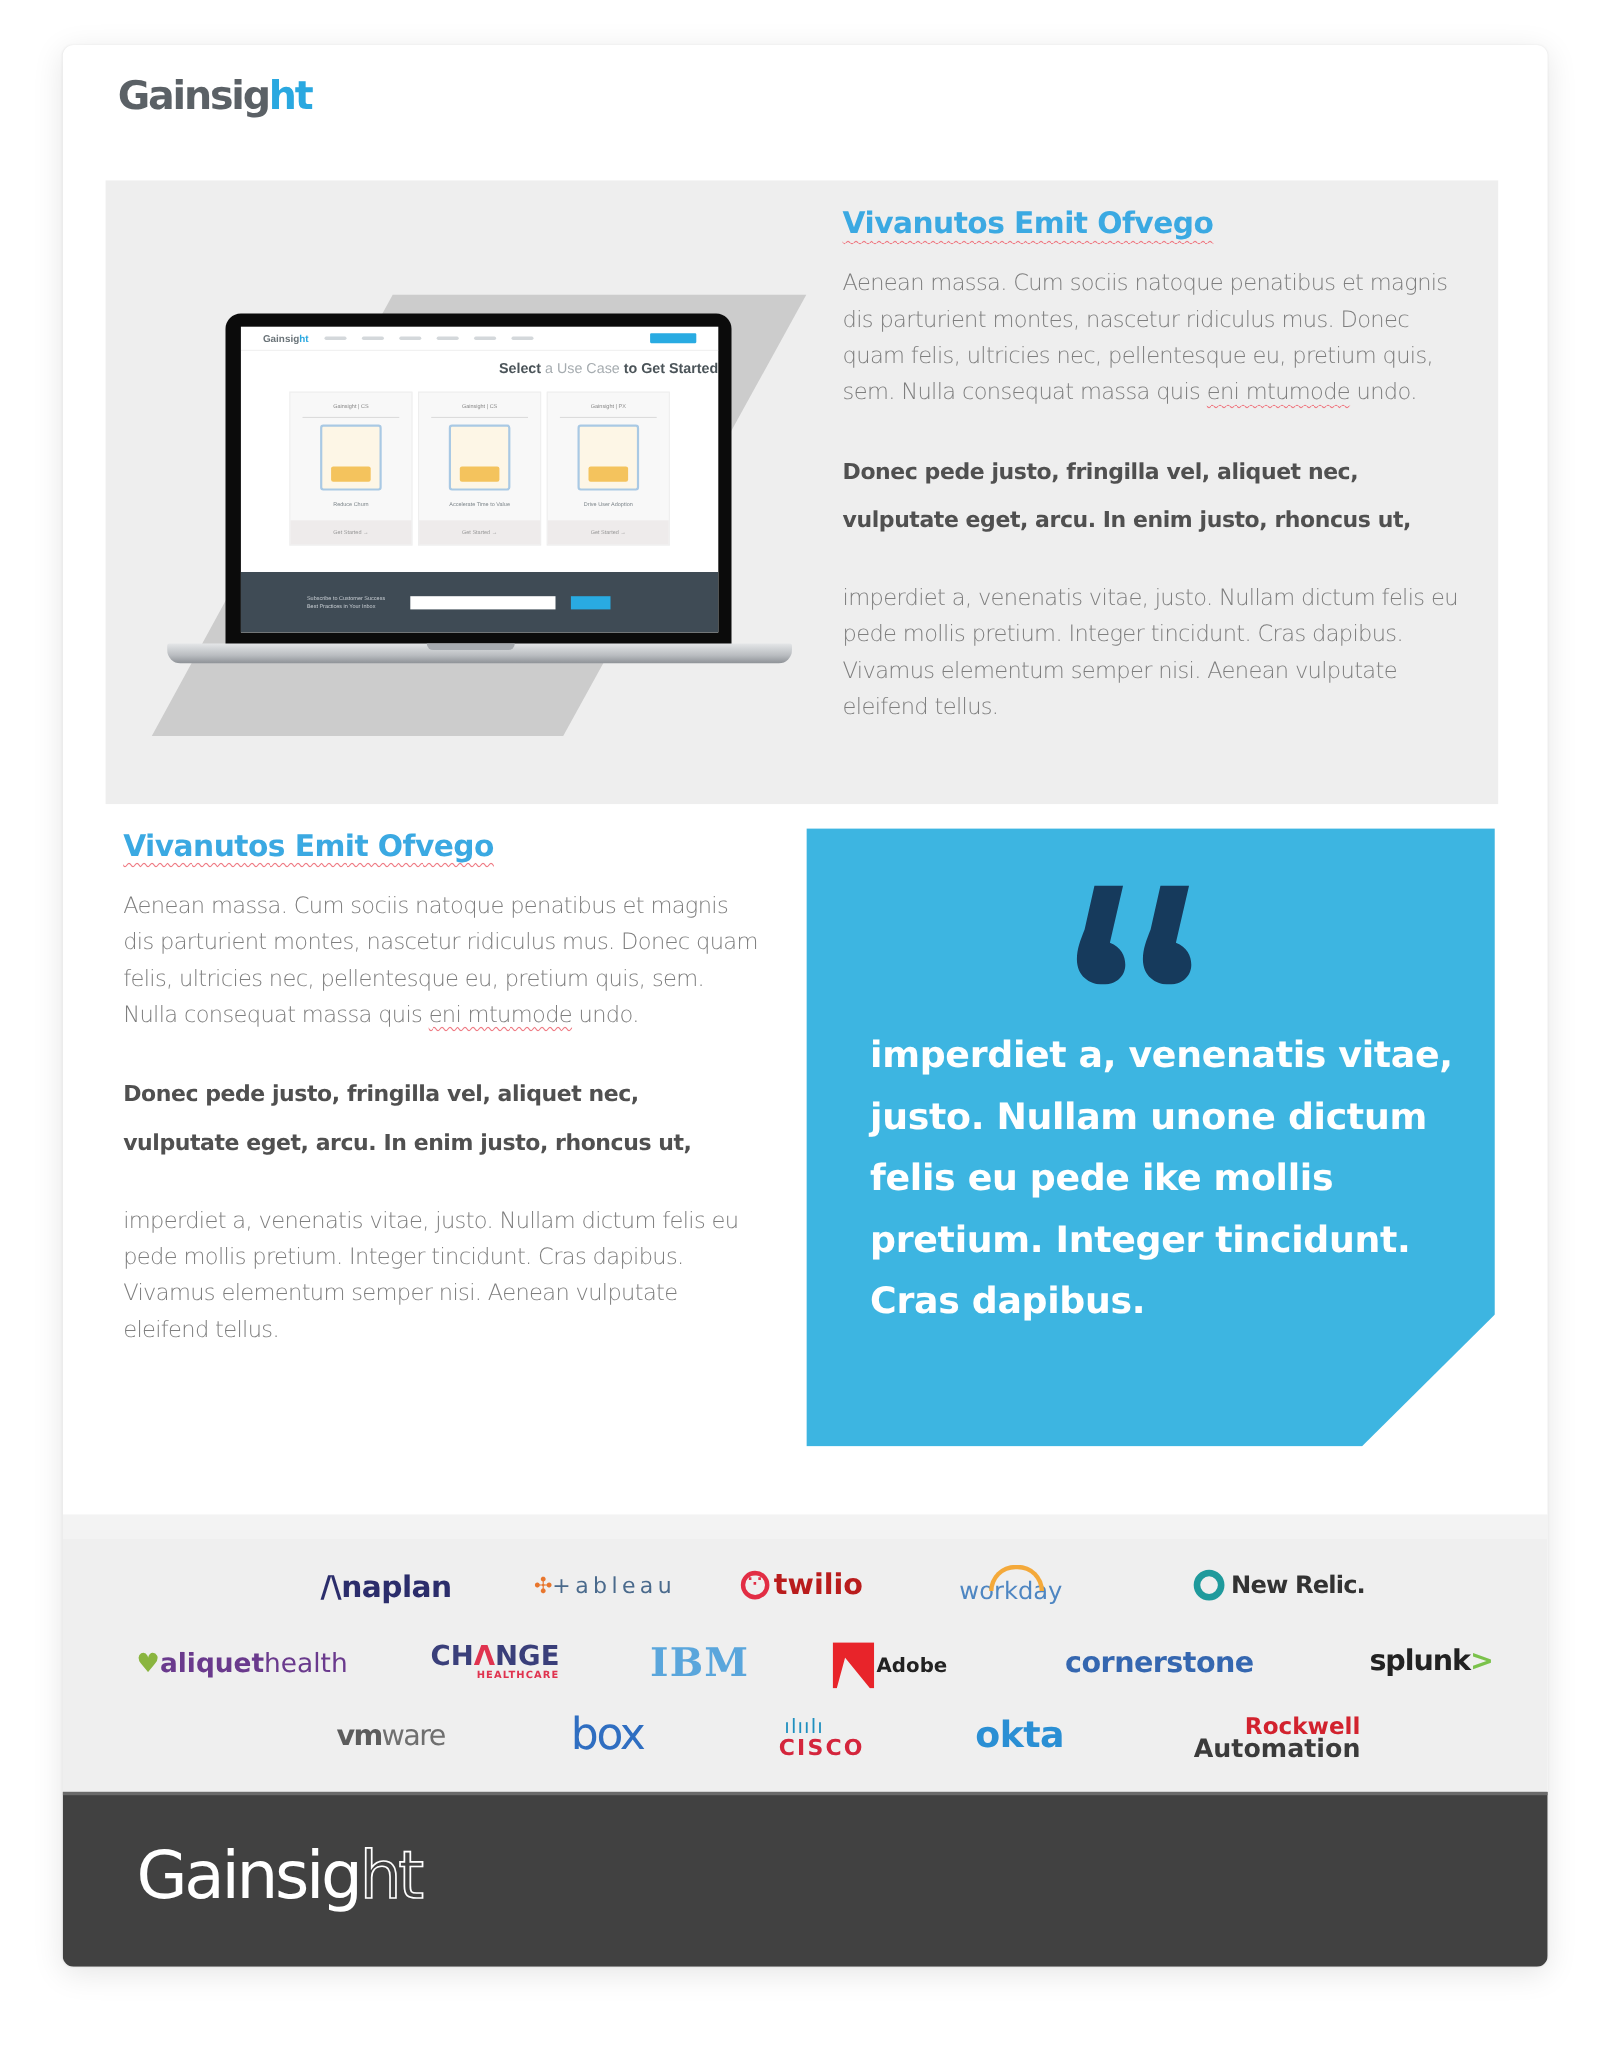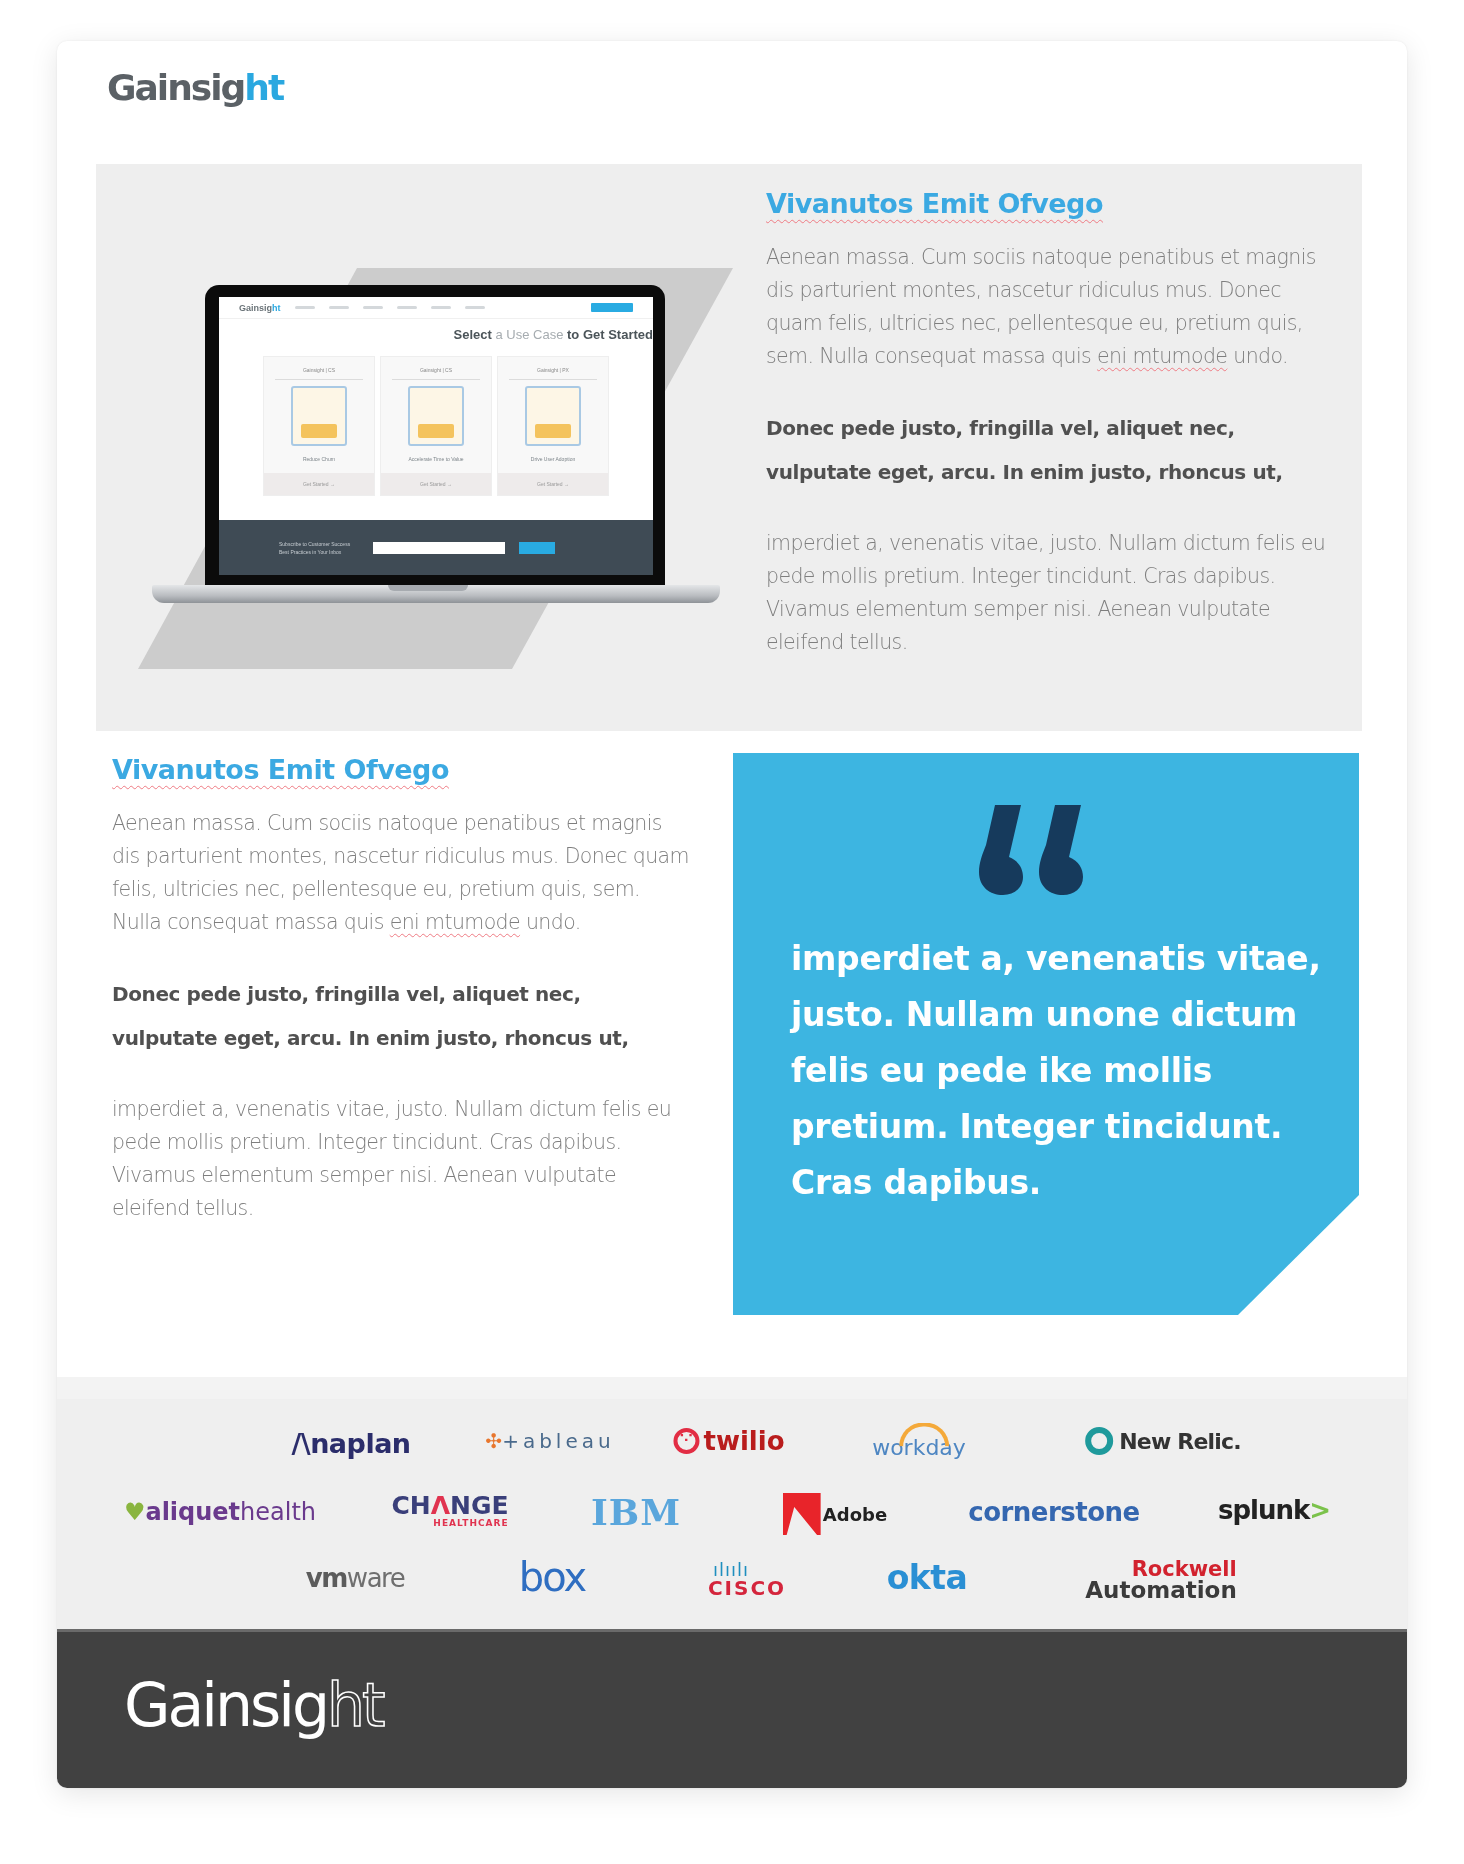--- a/index.html
+++ b/index.html
@@ -145,21 +145,21 @@
   .l-athena { color: #6a3a8d; font-size: 24px; }
   .l-athena b { font-weight: bold; }
   .l-athena .leaf { color: #8ab53f; }
   .l-change { color: #3a3f7a; font-size: 25px; font-weight: bold; text-align: right; line-height: 22px; }
   .l-change .sub { display: block; color: #e0334f; font-size: 9px; letter-spacing: 1px; line-height: 12px; }
   .l-change .a { color: #e0334f; }
   .l-ibm { font-family: "DejaVu Serif", serif; font-weight: bold; color: #5aa6dc; font-size: 36px; letter-spacing: 1px; }
   .l-adobe { display: flex; align-items: center; gap: 2px; font-weight: bold; font-size: 18px; color: #222; }
   .l-adobe .mark { width: 38px; height: 42px; background: #e8242a; clip-path: polygon(0 0, 40% 0, 40% 0, 10% 100%, 0 100%, 0 0, 60% 0, 100% 0, 100% 100%, 90% 100%); }
   .l-corner { font-weight: bold; color: #3567b0; font-size: 26px; letter-spacing: -0.5px; }
-  .l-splunk { font-weight: bold; color: #222; font-size: 26px; letter-spacing: -1px; }
+  .l-splunk { font-weight: bold; color: #222; font-size: 26px; letter-spacing: -1px; margin-left: 27px; }
   .l-splunk .gt { color: #7bc24b; }
   .l-vmware { color: #6f6f6f; font-size: 26px; letter-spacing: -1.5px; }
   .l-vmware b { color: #5c5c5c; }
   .l-box { color: #2f6ec1; font-size: 40px; letter-spacing: -2px; }
   .l-cisco { text-align: center; line-height: 18px; }
   .l-cisco .bars { color: #1f8fbf; font-size: 18px; letter-spacing: 1px; display: block; }
   .l-cisco .word { color: #d4253c; font-weight: bold; font-size: 20px; letter-spacing: 2px; display: block; margin-left: 32px; }
   .l-okta { color: #2a8fd4; font-size: 33px; font-weight: bold; letter-spacing: -0.5px; }
   .l-rockwell { text-align: right; font-weight: bold; line-height: 21px; }
   .l-rockwell .r1 { display: block; color: #d2222e; font-size: 21px; }
@@ -280,21 +280,21 @@
       </div>
     <div class="logo l-workday" style="left:862px; top:70px"><span class="arc"></span><span>workday</span></div>
     <div class="logo l-newrelic" style="left:1106px; top:64px">
         <span class="ring"></span>
         <span>New Relic.</span>
       </div>
 
     <div class="logo l-athena" style="left:163px; top:135px"><span class="leaf">♥</span><b>aliquet</b><span>health</span></div>
     <div class="logo l-change" style="left:393px; top:135px"><span>CH</span><span class="a">Λ</span><span>NGE</span><span class="sub">HEALTHCARE</span></div>
     <div class="logo l-ibm" style="left:579px; top:135px">IBM</div>
-    <div class="logo l-adobe" style="left:778px; top:137px">
+    <div class="logo l-adobe" style="left:752px; top:137px">
         <span class="mark"></span>
         <span>Adobe</span>
       </div>
     <div class="logo l-corner" style="left:997px; top:135px">cornerstone</div>
     <div class="logo l-splunk" style="left:1217px; top:133px"><span>splunk</span><span class="gt">&gt;</span></div>
 
     <div class="logo l-vmware" style="left:298px; top:201px"><b>vm</b><span>ware</span></div>
     <div class="logo l-box" style="left:495px; top:200px">box</div>
     <div class="logo l-cisco" style="left:674px; top:202px">
         <span class="bars">ılıılı</span>

